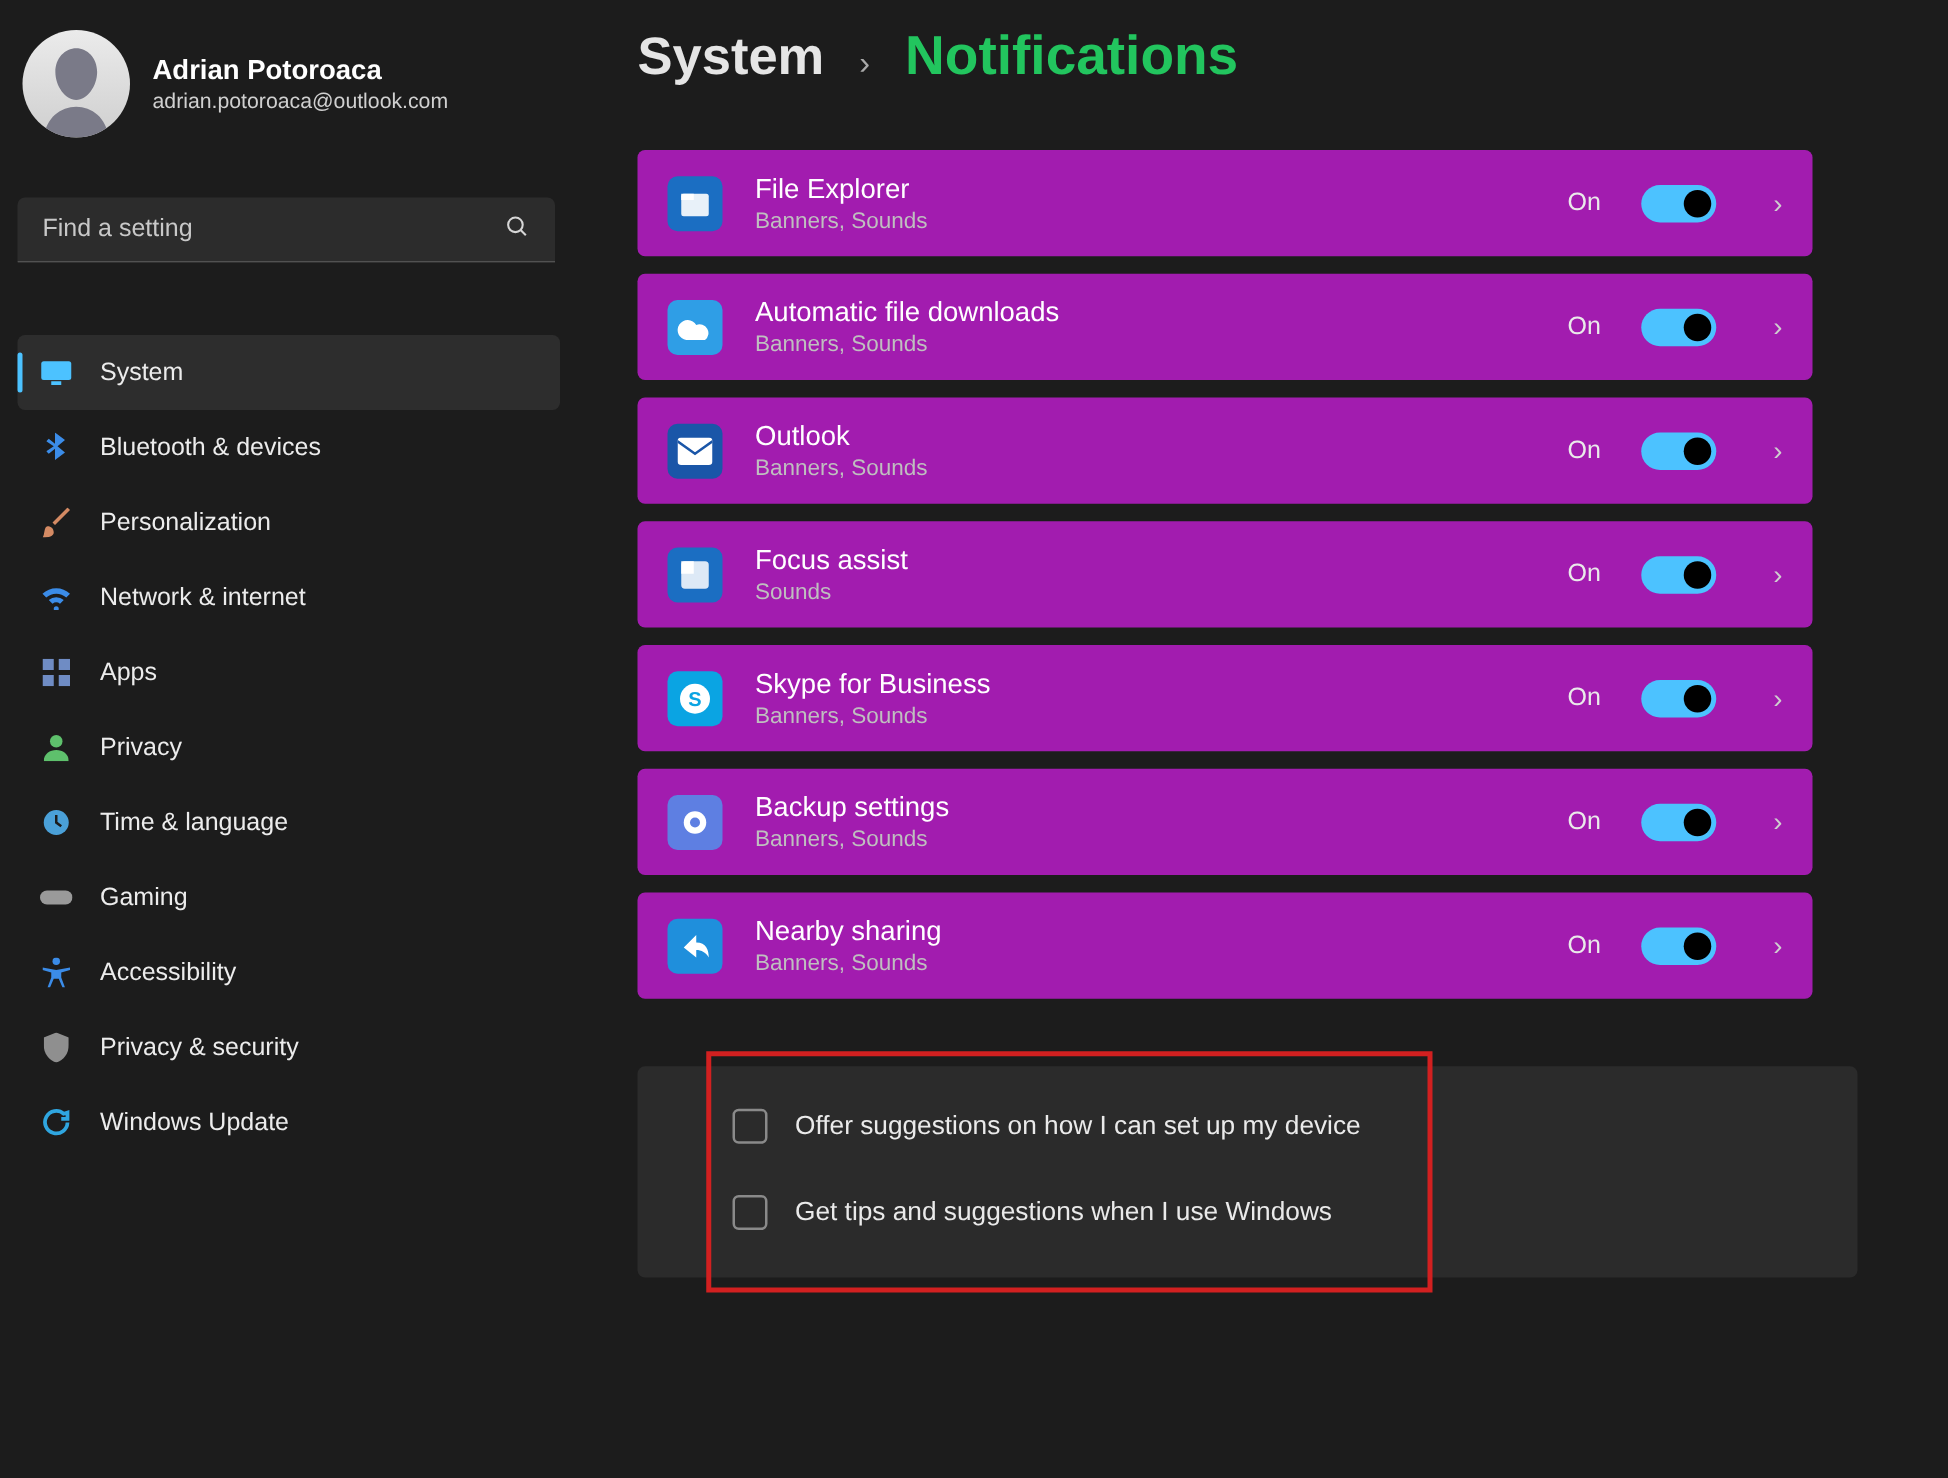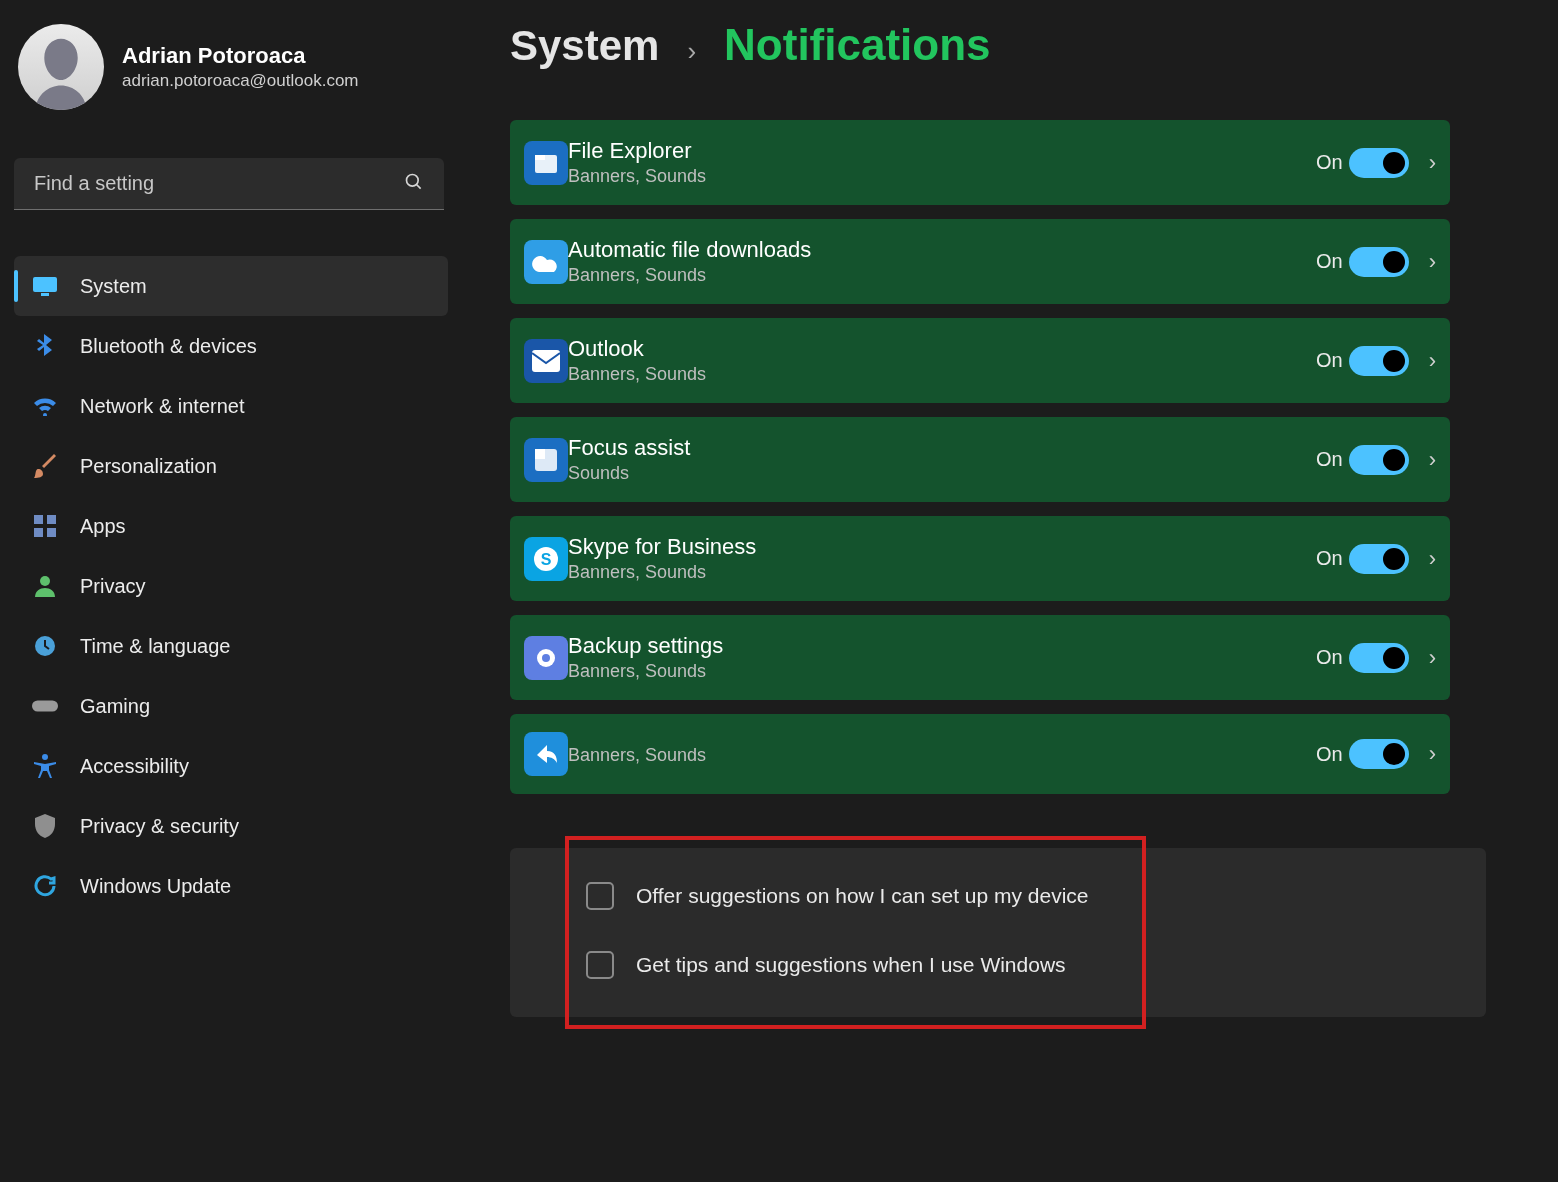--- a/index.html
+++ b/index.html
@@ -32,21 +32,21 @@
     align-items:flex-end;
     justify-content:center;
     overflow:hidden;
     color:#7a7a88;
   }
   .avatar svg { width: 70px; height: 78px; }
   .profile-text .name { font-size: 22px; font-weight: 600; }
   .profile-text .email { font-size: 17px; color: #d0d0d0; margin-top: 2px; }
 
   .search-wrap {
-    margin: 28px 4px 0 0;
+    margin: 28px 4px 12px 0;
     position: relative;
   }
   .search {
     width: 100%;
     height: 52px;
     background: #2c2c2c;
     border: none;
     border-bottom: 1px solid #6f6f6f;
     border-radius: 6px 6px 0 0;
     color: #fff;
@@ -113,25 +113,26 @@
     color: #a9a9a9;
   }
   .breadcrumb .title {
     font-size: 44px;
     font-weight: 600;
     color: #22c55e;
   }
 
   .cards { display:flex; flex-direction:column; gap:14px; width: 940px; }
   .card {
-    background: #14532d;
+    background: #a21caf;
     border-radius: 6px;
     display:flex;
     align-items:center;
-    padding: 18px 14px;
+    padding: 18px 24px;
+    gap: 26px;
     cursor: pointer;
   }
   .card-icon {
     width: 44px; height: 44px;
     border-radius: 8px;
     display:flex;align-items:center;justify-content:center;
   }
   .card-info { flex:1; }
   .card-title { font-size: 22px; font-weight: 400; color:#fff; }
   .card-sub { font-size: 18px; color:#bfbfbf; margin-top:2px; }
@@ -231,34 +232,34 @@
       </div>
       <div class="nav-item">
         <span class="nav-icon" style="color:#3b8ce8">
           <svg width="16" height="24" viewBox="0 0 16 24" fill="currentColor">
             <path d="M7 0l8 6-6 5 6 5-8 6V13l-5 4-2-2 6-4-6-4 2-2 5 4V0z"></path>
           </svg>
         </span>
         <span>Bluetooth &amp; devices</span>
       </div>
       <div class="nav-item">
+        <span class="nav-icon" style="color:#d48a63">
+          <svg width="22" height="24" viewBox="0 0 22 24" fill="currentColor">
+            <path d="M20 0l2 2-12 12-2-2L20 0zM4 15c3 0 5 2 5 5s-4 4-9 4c2-2 1-9 4-9z"></path>
+          </svg>
+        </span>
+        <span>Personalization</span>
+      </div>
+      <div class="nav-item">
         <span class="nav-icon" style="color:#3b8ce8">
           <svg width="26" height="20" viewBox="0 0 26 20" fill="currentColor">
             <path d="M13 17a2 2 0 100 4 2 2 0 000-4zm-6-5l3 3a5 5 0 016 0l3-3a9 9 0 00-12 0zm-5-5l3 3a12 12 0 0116 0l3-3a16 16 0 00-22 0z"></path>
           </svg>
         </span>
         <span>Network &amp; internet</span>
-      </div>
-      <div class="nav-item">
-        <span class="nav-icon" style="color:#d48a63">
-          <svg width="22" height="24" viewBox="0 0 22 24" fill="currentColor">
-            <path d="M20 0l2 2-12 12-2-2L20 0zM4 15c3 0 5 2 5 5s-4 4-9 4c2-2 1-9 4-9z"></path>
-          </svg>
-        </span>
-        <span>Personalization</span>
       </div>
       <div class="nav-item">
         <span class="nav-icon" style="color:#6f8cc4">
           <svg width="22" height="22" viewBox="0 0 22 22" fill="currentColor">
             <rect width="9" height="9"></rect>
             <rect x="13" width="9" height="9"></rect>
             <rect y="13" width="9" height="9"></rect>
             <rect x="13" y="13" width="9" height="9"></rect>
           </svg>
         </span>
@@ -415,20 +416,21 @@
         <div class="toggle"></div>
         <div class="chev">›</div>
       </div>
       <div class="card">
         <div class="card-icon bg-cyan">
           <svg width="26" height="26" viewBox="0 0 26 26" fill="#fff">
             <path d="M4 14l10-10v6c8 0 10 6 10 12-2-4-6-6-10-6v6L4 14z"></path>
           </svg>
         </div>
         <div class="card-info">
+          <div class="card-title">Nearby sharing</div>
           <div class="card-sub">Banners, Sounds</div>
         </div>
         <div class="card-state">On</div>
         <div class="toggle"></div>
         <div class="chev">›</div>
       </div>
     </div>
 
   <div class="more-section">
     <div class="highlight"></div>

